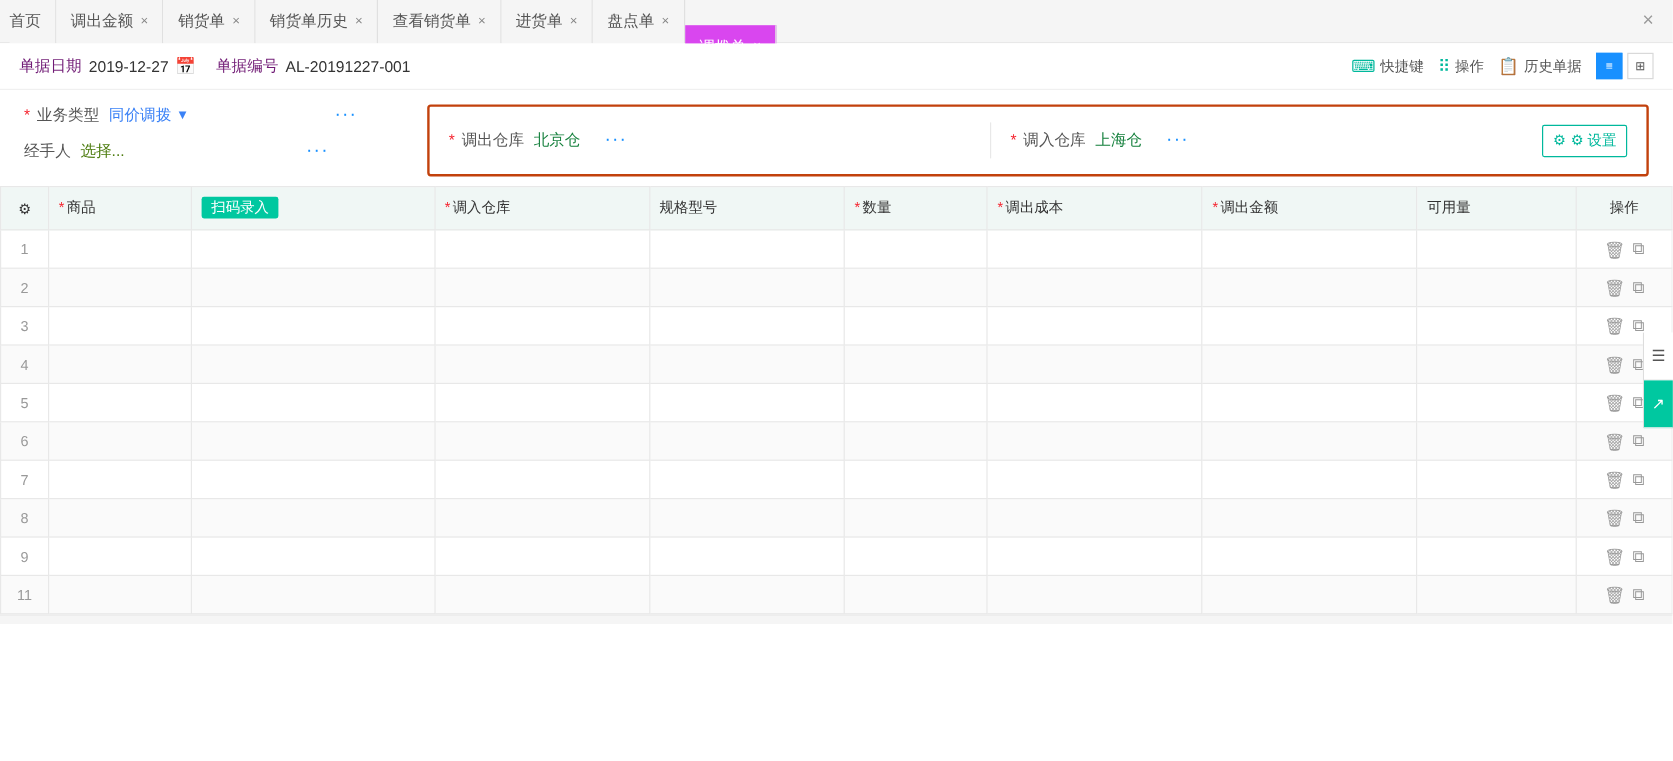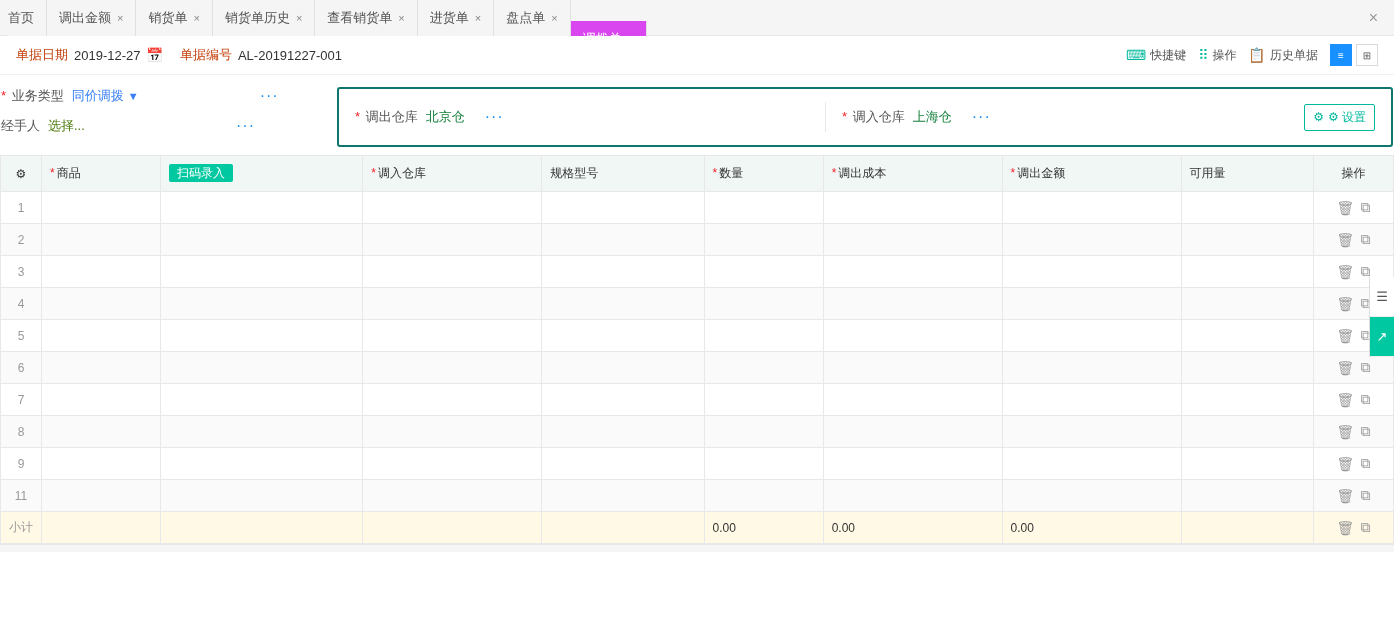--- a/index.html
+++ b/index.html
@@ -56,21 +56,21 @@
       border-bottom: 1px solid #f0f0f0;
       background: #fff;
       gap: 16px;
     }
     .toolbar-field {
       display: flex;
       align-items: center;
       gap: 6px;
       font-size: 13px;
     }
-    .toolbar-field label { color: #c2410c; white-space: nowrap; }
+    .toolbar-field label { color: #701a75; white-space: nowrap; }
     .toolbar-field .value { color: #333; font-weight: 500; }
     .calendar-icon { color: #00b89c; font-size: 14px; cursor: pointer; }
     .toolbar-right {
       margin-left: auto;
       display: flex;
       align-items: center;
       gap: 12px;
     }
     .toolbar-btn {
       display: flex;
@@ -94,21 +94,21 @@
       justify-content: center;
       cursor: pointer;
       background: #fff;
       font-size: 10px;
       color: #555;
     }
     .layout-icon.active { background: #1890ff; color: #fff; border-color: #1890ff; }
 
     
     .form-section {
-      padding: 12px 1px 8px;
+      padding: 12px 20px 8px;
       display: flex;
       align-items: flex-start;
       gap: 16px;
       background: #fff;
     }
     .form-left {
       display: flex;
       flex-direction: column;
       gap: 12px;
       min-width: 320px;
@@ -131,21 +131,21 @@
       min-width: 180px;
       cursor: pointer;
     }
     .select-value span { color: #3b82f6; }
     .select-caret { color: #999; font-size: 11px; }
     .more-dots { color: #1890ff; cursor: pointer; font-size: 16px; letter-spacing: 1px; }
 
     
     .warehouse-section {
       flex: 1;
-      border: 2px solid #0f766e;
+      border: 2px solid #c2410c;
       border-radius: 3px;
       padding: 10px 16px;
       display: flex;
       align-items: center;
       gap: 0;
       min-height: 60px;
     }
     .wh-field {
       display: flex;
       align-items: center;
@@ -574,37 +574,20 @@
         <td></td>
         <td></td>
         <td></td>
         <td class="op-col">
           <div class="row-actions">
             <span class="action-icon">🗑</span>
             <span class="action-icon">⧉</span>
           </div>
         </td>
       </tr>
-            <tr class="subtotal-row">
-        <td class="row-num">小计</td>
-        <td></td>
-        <td></td>
-        <td></td>
-        <td></td>
-        <td>0.00</td>
-        <td>0.00</td>
-        <td>0.00</td>
-        <td></td>
-        <td>
-          <div class="row-actions">
-            <span class="action-icon">🗑</span>
-            <span class="action-icon">⧉</span>
-          </div>
-        </td>
-      </tr>
           </tbody>
       </table>
     </div>
     <div class="bottom-scroll"></div>
   </div>
 
 </div>
 
 <div style="position:fixed;right:0;top:50%;transform:translateY(-50%);display:flex;flex-direction:column;background:#fff;border-left:1px solid #ddd;z-index:100;">
   <div style="width:24px;height:40px;display:flex;align-items:center;justify-content:center;cursor:pointer;border-bottom:1px solid #eee;color:#555;font-size:13px;">☰</div>

